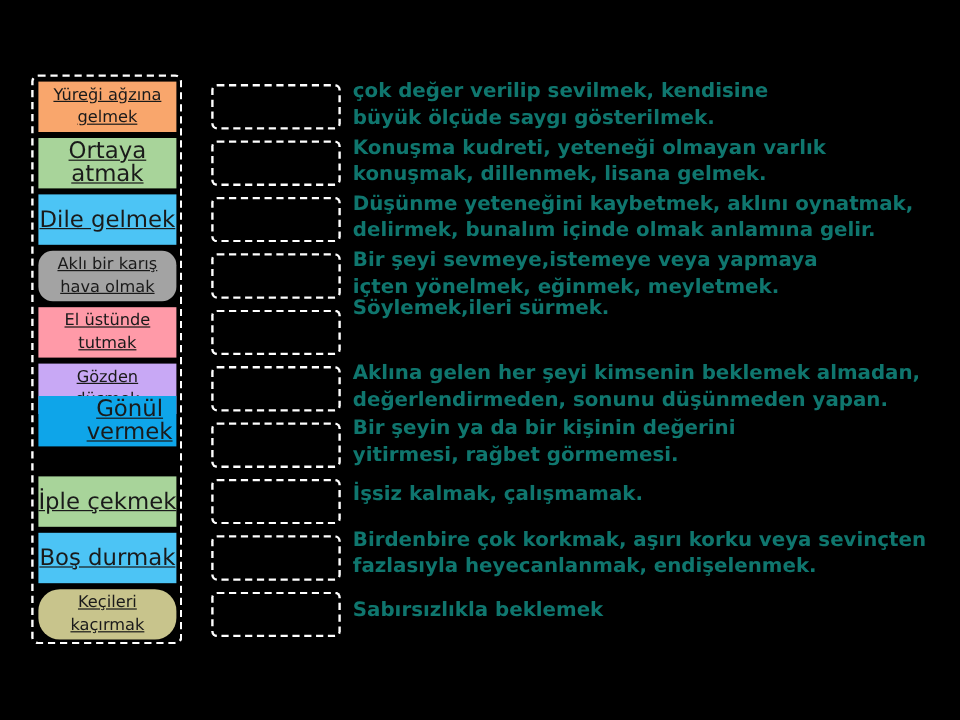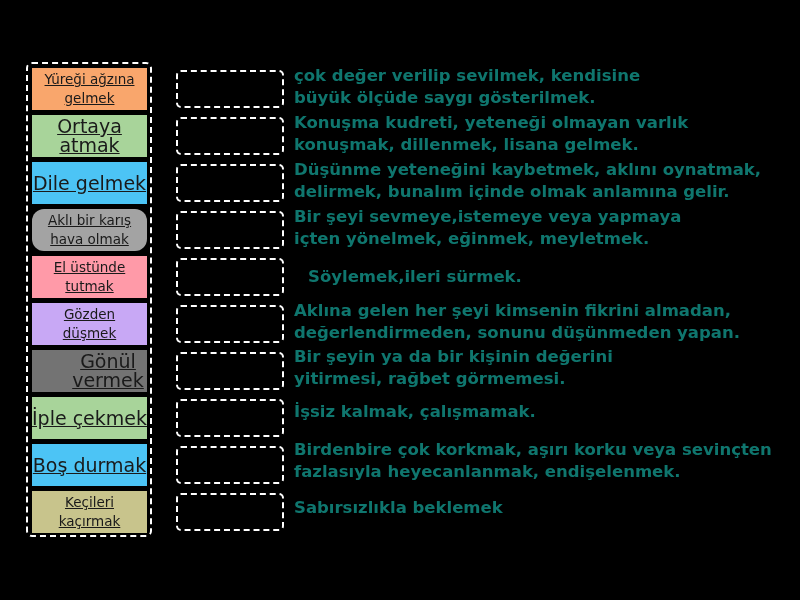--- a/index.html
+++ b/index.html
@@ -24,24 +24,24 @@
 <div class="tile" style="top:68px;background:#f9a66c;white-space:pre-line;">Yüreği ağzına
 gelmek</div>
 <div class="tile big" style="top:115px;background:#a8d49a;">Ortaya atmak</div>
 <div class="tile big" style="top:162px;background:#4cc4f5;">Dile gelmek</div>
 <div class="tile" style="top:209px;background:#a3a3a3;white-space:pre-line;border-radius:12px;">Aklı bir karış
 hava olmak</div>
 <div class="tile" style="top:256px;background:#ff9aa8;white-space:pre-line;">El üstünde
 tutmak</div>
 <div class="tile" style="top:303px;background:#c8a8f5;white-space:pre-line;">Gözden
 düşmek</div>
-<div class="tile big" style="top:350px;background:#737373;padding-left:37px;">Gönül vermek</div>
+<div class="tile big" style="top:330px;background:#0ea5e9;padding-left:37px;">Gönül vermek</div>
 <div class="tile big" style="top:397px;background:#a8d49a;">İple çekmek</div>
 <div class="tile big" style="top:444px;background:#4cc4f5;">Boş durmak</div>
-<div class="tile" style="top:491px;background:#c8c48c;white-space:pre-line;">Keçileri
+<div class="tile" style="top:491px;background:#c8c48c;white-space:pre-line;border-radius:18px;">Keçileri
 kaçırmak</div>
 
 <div class="slot" style="top:70px;"></div>
 <div class="slot" style="top:117px;"></div>
 <div class="slot" style="top:164px;"></div>
 <div class="slot" style="top:211px;"></div>
 <div class="slot" style="top:258px;"></div>
 <div class="slot" style="top:305px;"></div>
 <div class="slot" style="top:352px;"></div>
 <div class="slot" style="top:399px;"></div>
@@ -49,21 +49,21 @@
 <div class="slot" style="top:493px;"></div>
 
 <div class="def" style="top:65px;">çok değer verilip sevilmek, kendisine
 büyük ölçüde saygı gösterilmek.</div>
 <div class="def" style="top:112px;">Konuşma kudreti, yeteneği olmayan varlık
 konuşmak, dillenmek, lisana gelmek.</div>
 <div class="def" style="top:159px;">Düşünme yeteneğini kaybetmek, aklını oynatmak,
 delirmek, bunalım içinde olmak anlamına gelir.</div>
 <div class="def" style="top:206px;">Bir şeyi sevmeye,istemeye veya yapmaya
 içten yönelmek, eğinmek, meyletmek.</div>
-<div class="def" style="top:266px;margin-left:14px;">Söylemek,ileri sürmek.</div>
-<div class="def" style="top:300px;">Aklına gelen her şeyi kimsenin fikrini almadan,
+<div class="def" style="top:246px;">Söylemek,ileri sürmek.</div>
+<div class="def" style="top:300px;">Aklına gelen her şeyi kimsenin beklemek almadan,
 değerlendirmeden, sonunu düşünmeden yapan.</div>
 <div class="def" style="top:346px;">Bir şeyin ya da bir kişinin değerini
 yitirmesi, rağbet görmemesi.</div>
 <div class="def" style="top:401px;">İşsiz kalmak, çalışmamak.</div>
 <div class="def" style="top:439px;">Birdenbire çok korkmak, aşırı korku veya sevinçten
 fazlasıyla heyecanlanmak, endişelenmek.</div>
 <div class="def" style="top:497px;">Sabırsızlıkla beklemek</div>
 
 </body></html>

